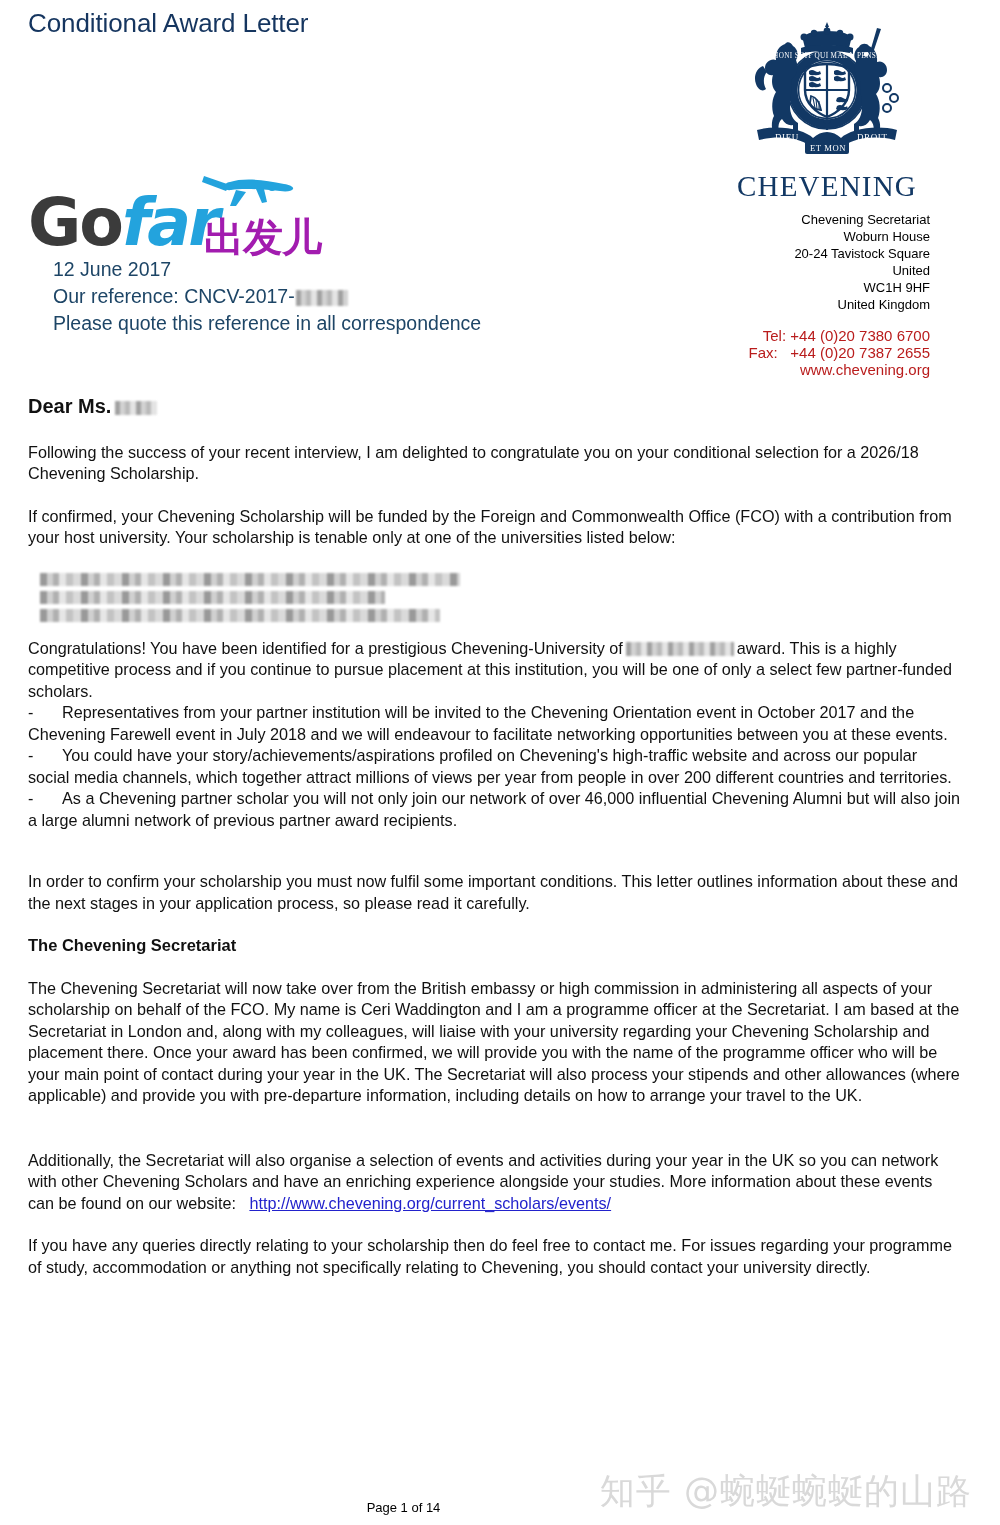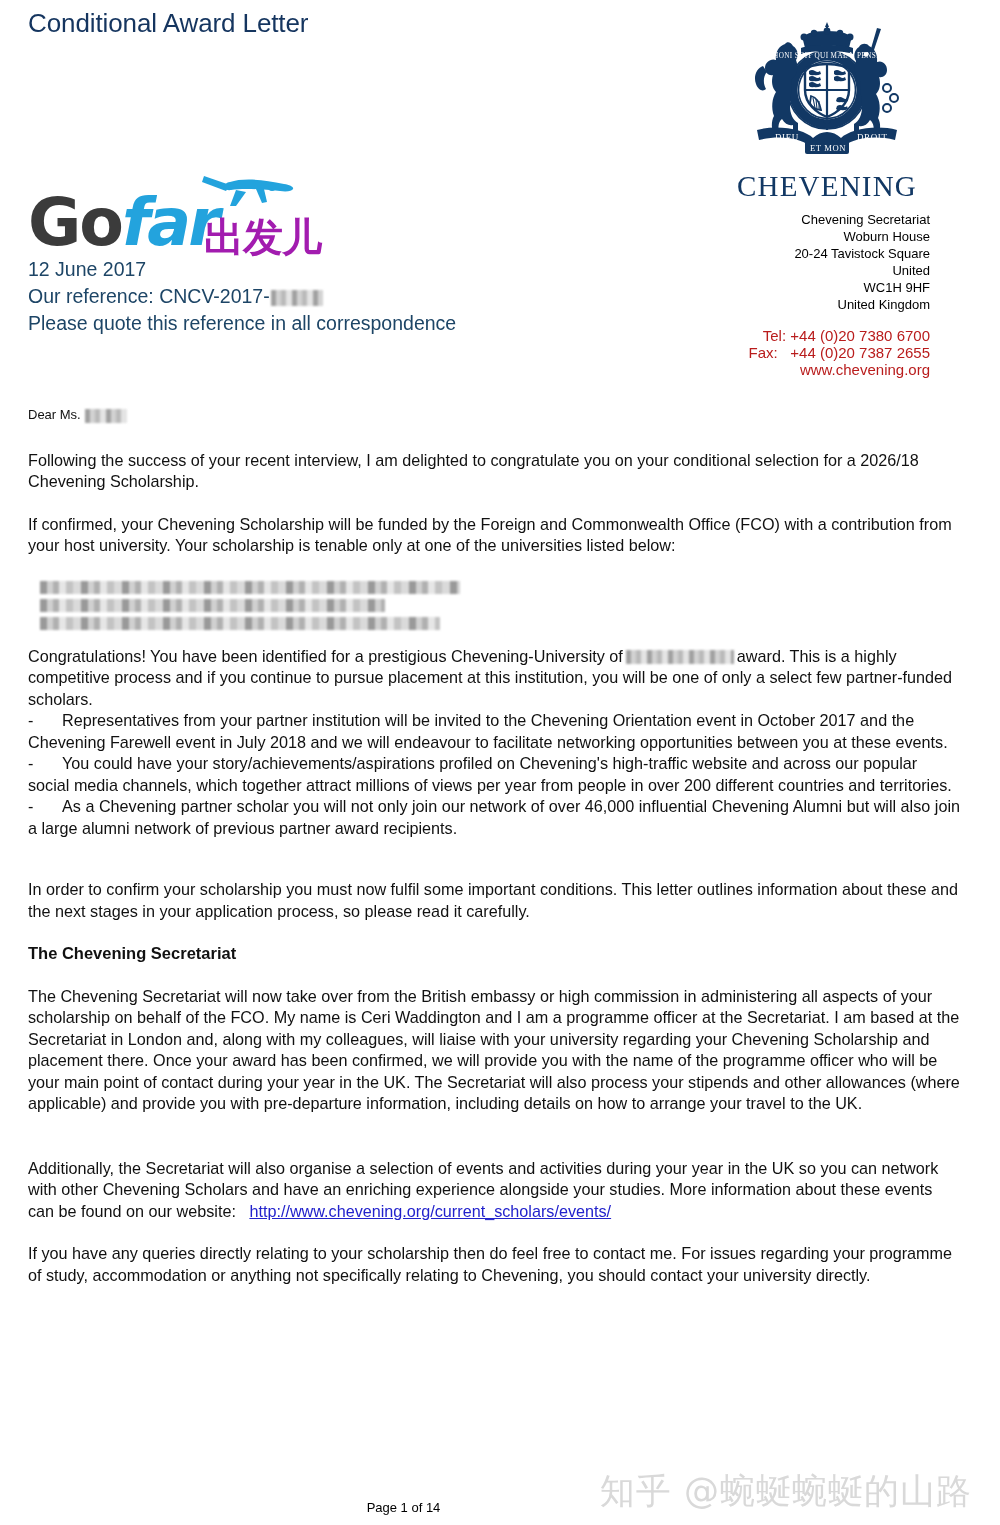--- a/index.html
+++ b/index.html
@@ -76,21 +76,21 @@
   
   .ref-block {
     position: absolute;
     left: 28px;
     top: 256px;
     font-size: 19.5px;
     line-height: 27px;
     color: #1d4566;
     white-space: nowrap;
   }
-  .ref-line { display: block; }
+  .ref-line { display: block; margin-left: 25px; }
   .redact {
     display: inline-block;
     vertical-align: middle;
     background:
       repeating-linear-gradient(90deg, #9a9a9a 0 5px, #cfcfcf 5px 10px, #b5b5b5 10px 15px, #e2e2e2 15px 21px),
       #c2c2c2;
     filter: blur(1.1px);
     opacity: 0.92;
   }
   .redact-ref { width: 52px; height: 16px; margin-left: 1px; }
@@ -135,23 +135,23 @@
   .body-area {
     position: absolute;
     left: 28px;
     top: 396px;
     width: 932px;
     font-size: 16.2px;
     line-height: 21.5px;
     color: #111;
   }
   .salutation {
-    font-weight: normal;
-    font-size: 13px;
-    margin: 8px 0 24px 0;
+    font-weight: bold;
+    font-size: 20px;
+    margin: 0 0 24px 0;
   }
   .redact-name { width: 42px; height: 14px; margin-left: 4px; }
   .para { margin: 0 0 21px 0; text-align: left; }
   .para.tight { margin-bottom: 0; }
 
   .uni-list {
     margin: 24px 0 16px 0;
     padding-left: 12px;
   }
   .uni-line {

